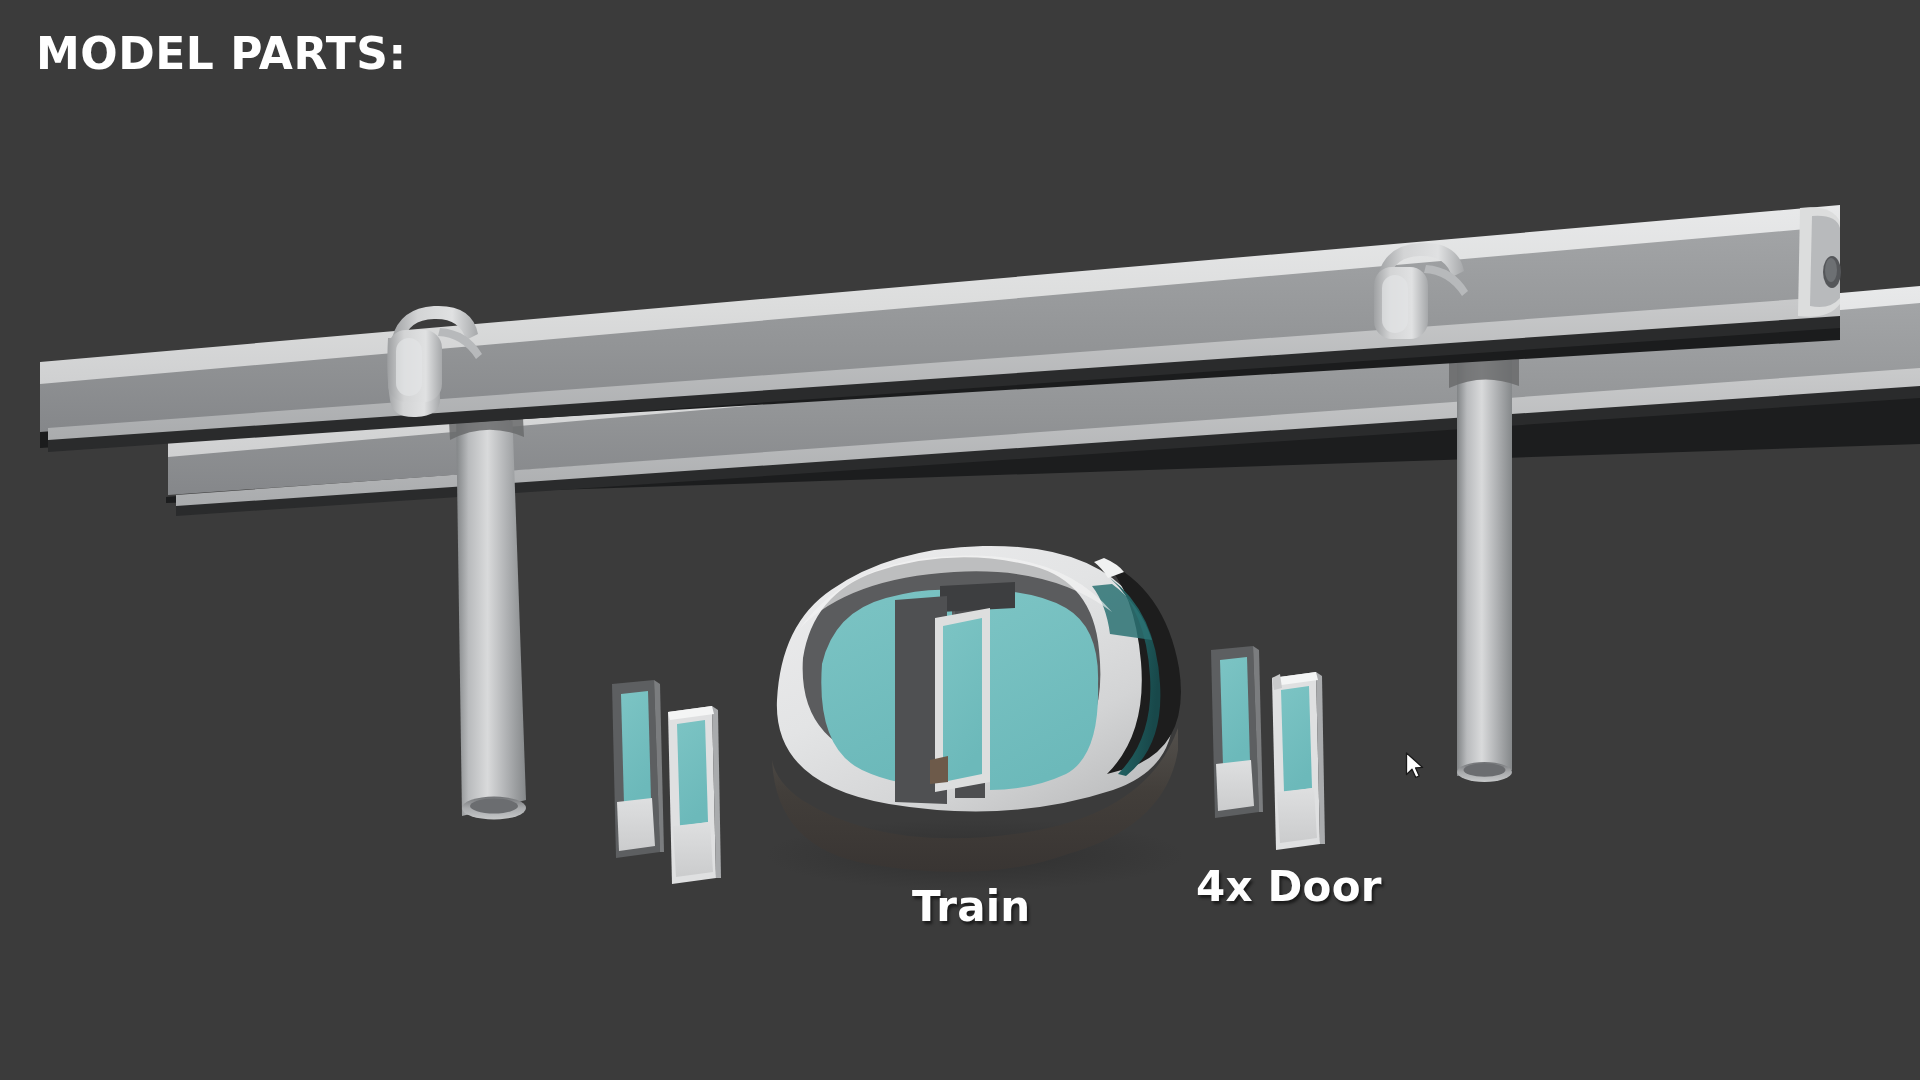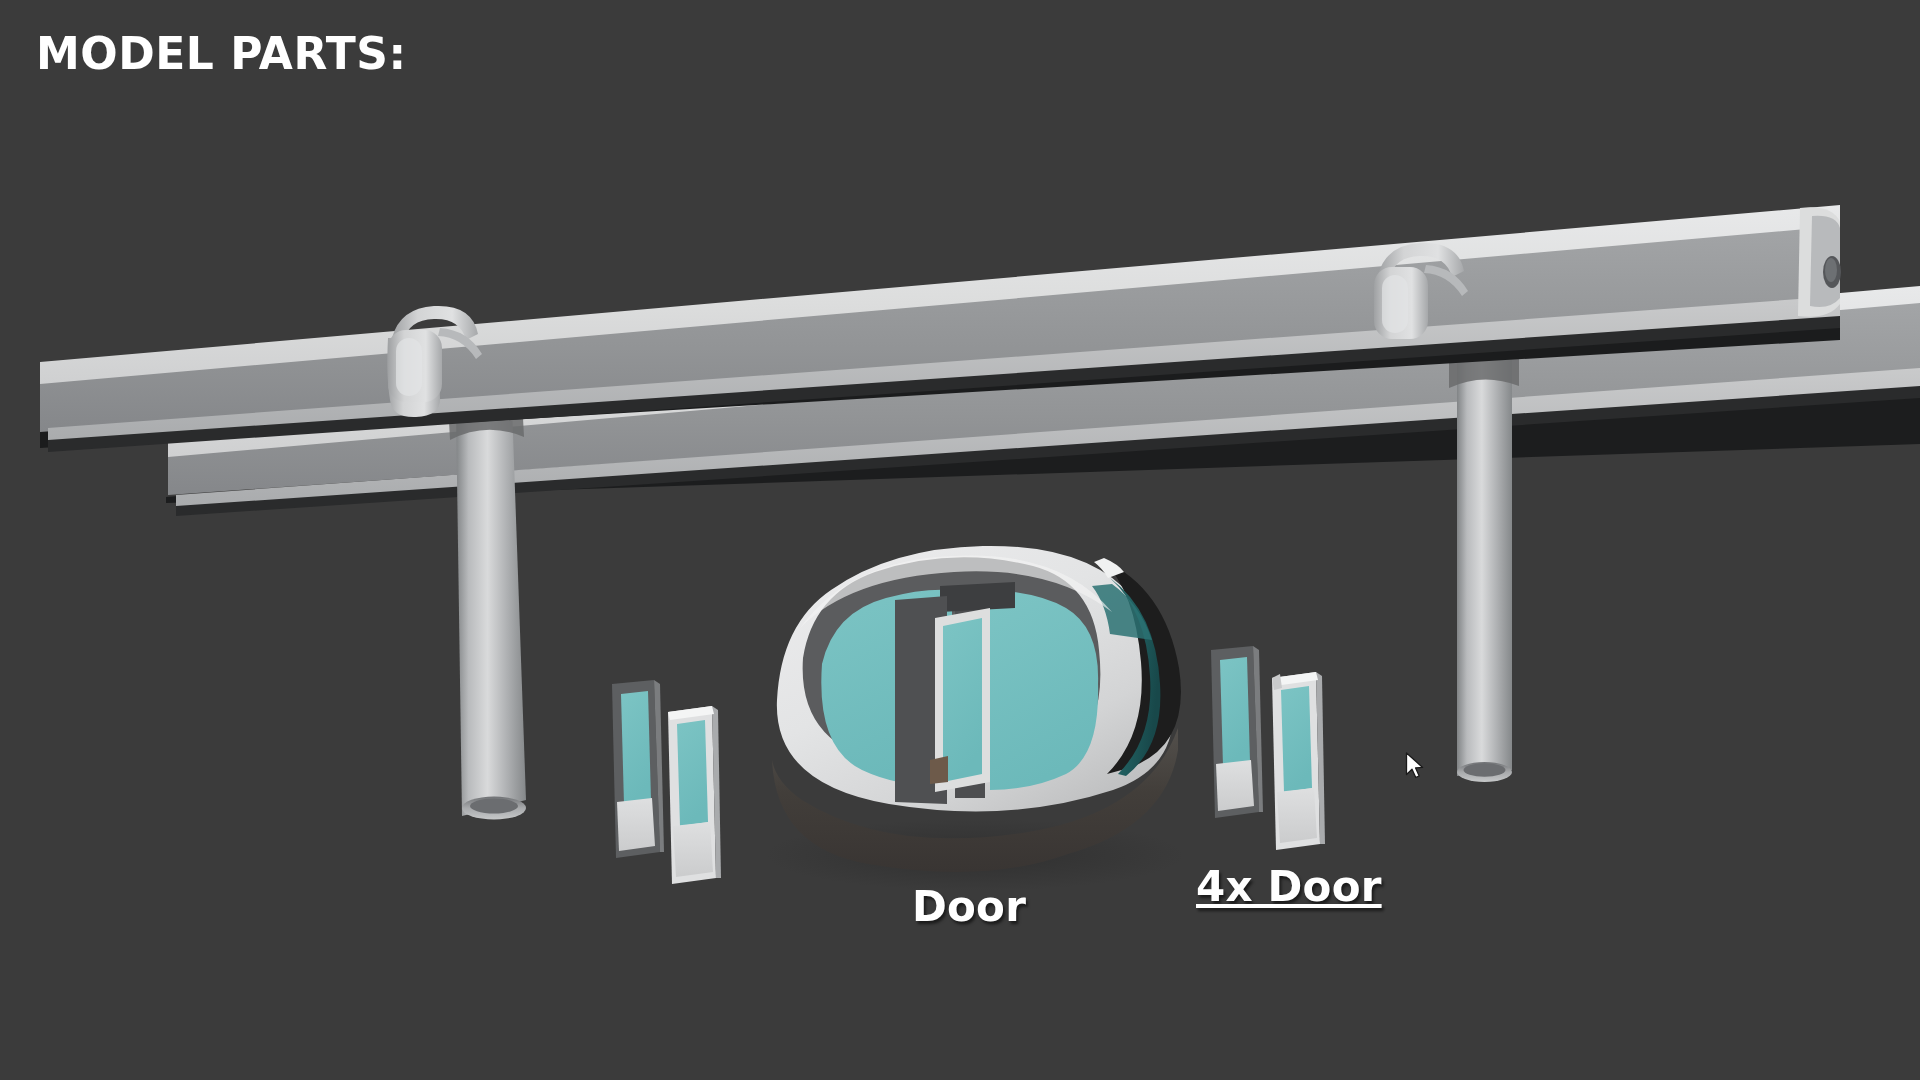--- a/index.html
+++ b/index.html
@@ -47,21 +47,20 @@
   }
   #train-label {
     left: 912px;
     top: 882px;
     font-size: 42px;
   }
   #door-label {
     left: 1196px;
     top: 862px;
     font-size: 42px;
-    text-decoration: underline;
   }
   #cursor {
     position: absolute;
     left: 1405px;
     top: 752px;
     width: 22px;
     height: 30px;
     pointer-events: none;
   }
 </style>
@@ -319,21 +318,21 @@
       <path d="M 1316,672 L 1322,676 L 1325,844 L 1320,844 Z" fill="#a9abad"></path>
       <path d="M 1272,678 L 1316,672 L 1318,680 L 1274,686 Z" fill="#f4f5f5"></path>
       <path d="M 1272,678 L 1280,674 L 1282,688 L 1274,690 Z" fill="#c9cacb"></path>
     </g>
 
   </svg>
 
   <div class="label" id="title-label">MODEL PARTS:</div>
 
 
-  <div class="label" id="train-label">Door</div>
+  <div class="label" id="train-label">Train</div>
 
   <div class="label" id="door-label">4x Door</div>
 
   <svg id="cursor" viewBox="0 0 22 30" xmlns="http://www.w3.org/2000/svg">
     <path d="M 1.5,1 L 1.5,22.5 L 7,17.2 L 10.8,25.5 L 14.2,23.9 L 10.6,15.9 L 17.6,15.4 Z" fill="#ffffff" stroke="#1a1a1a" stroke-width="1.3" stroke-linejoin="round"></path>
   </svg>
 
 </div>
 
 </body></html>

